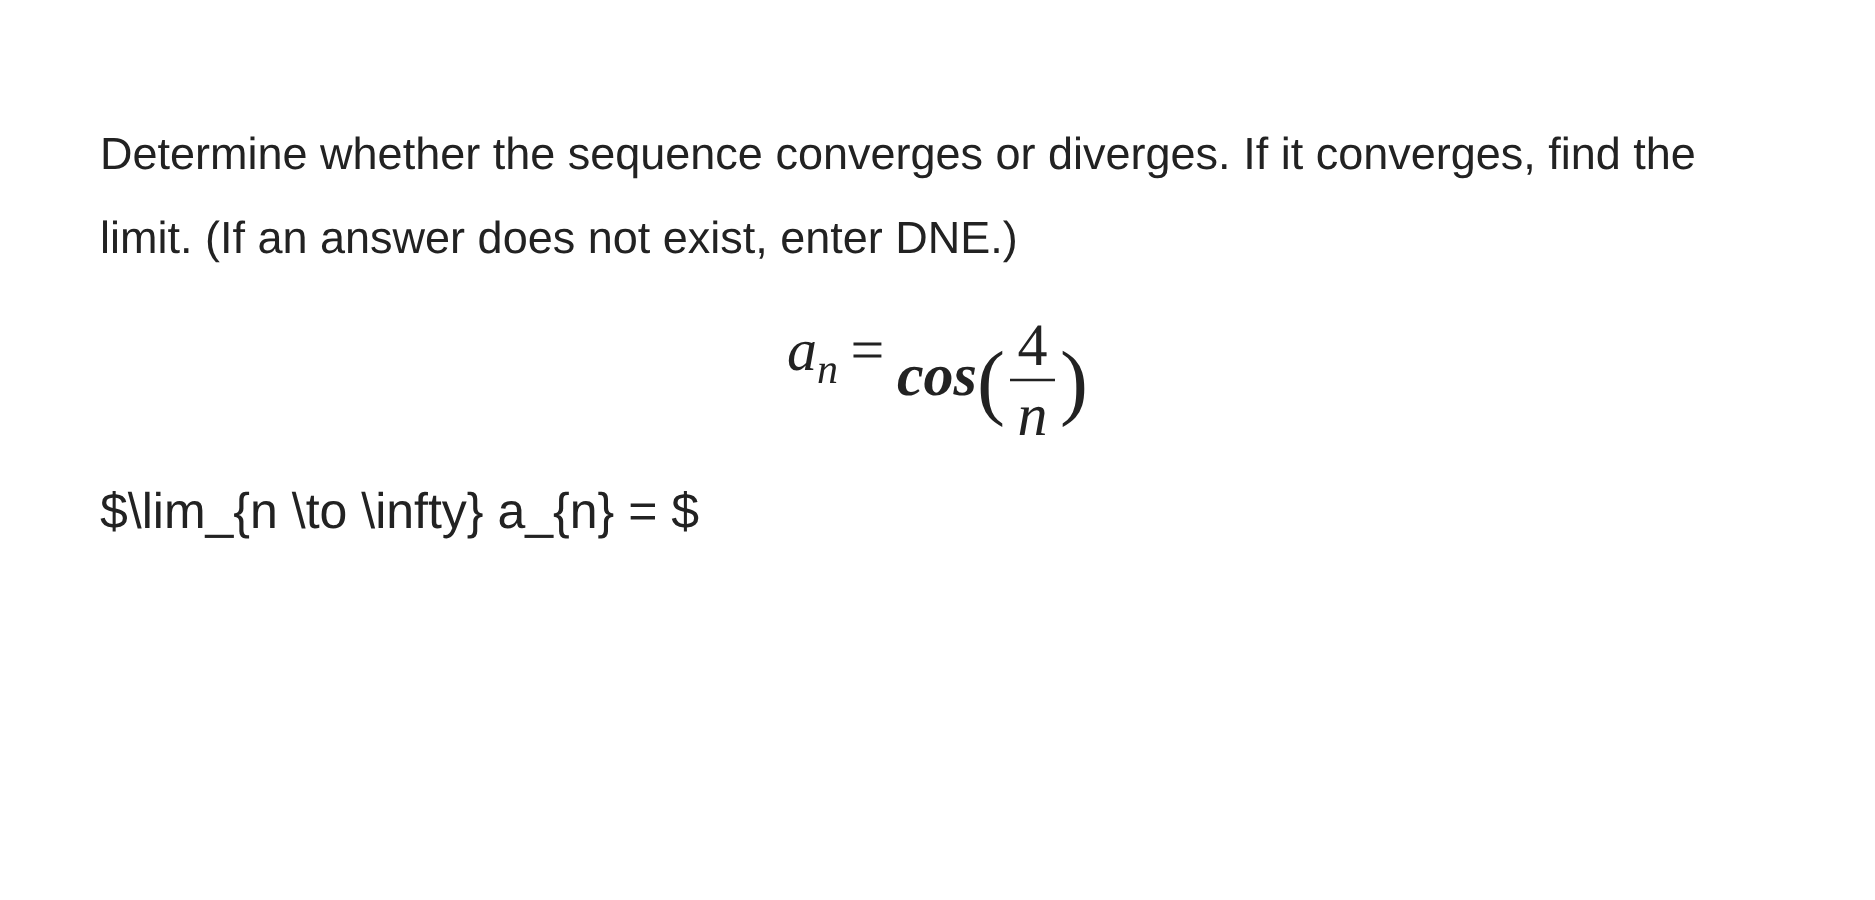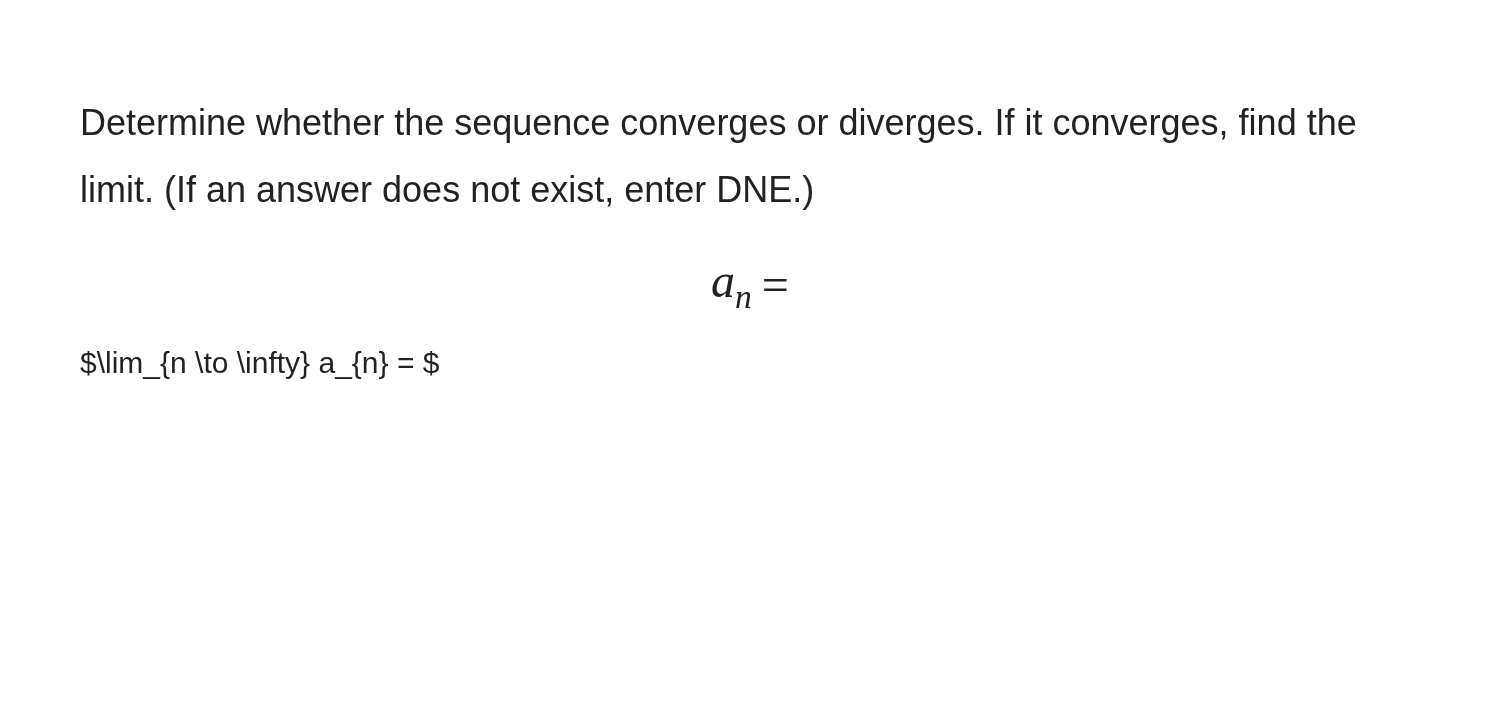--- a/index.html
+++ b/index.html
@@ -53,40 +53,45 @@
       display: block;
       padding: 4px 6px 0 6px;
       line-height: 1;
     }
     .big-paren {
       font-size: 1.4em;
       vertical-align: middle;
       line-height: 0;
     }
     .limit-line {
-      font-size: 30px;
+      font-size: 40px;
       font-family: Arial, Helvetica, sans-serif;
       margin-top: 10px;
     }
     .eq-row {
       display: inline-flex;
-      align-items: center;
       gap: 10px;
     }
     .eq-symbol {
       font-family: 'Times New Roman', Times, serif;
     }
   </style>
 </head>
 <body>
 
 <div class="problem-text">Determine whether the sequence converges or diverges. If it converges, find the limit. (If an answer does not exist, enter DNE.)</div>
 
 <div class="equation-block">
   <span class="eq-row">
     <span>
       <span class="math-italic">a</span><span class="subscript">n</span>
     </span>
     <span class="eq-symbol">=</span>
+    <span>
+      <span class="math-italic" style="font-weight:bold;">cos</span><span class="big-paren">(</span><span class="frac">
+        <span class="num">4</span>
+        <span class="den math-italic">n</span>
+      </span><span class="big-paren">)</span>
+    </span>
   </span>
 </div>
 
 <div class="limit-line">$\lim_{n \to \infty} a_{n} = $</div>
 
 </body></html>

